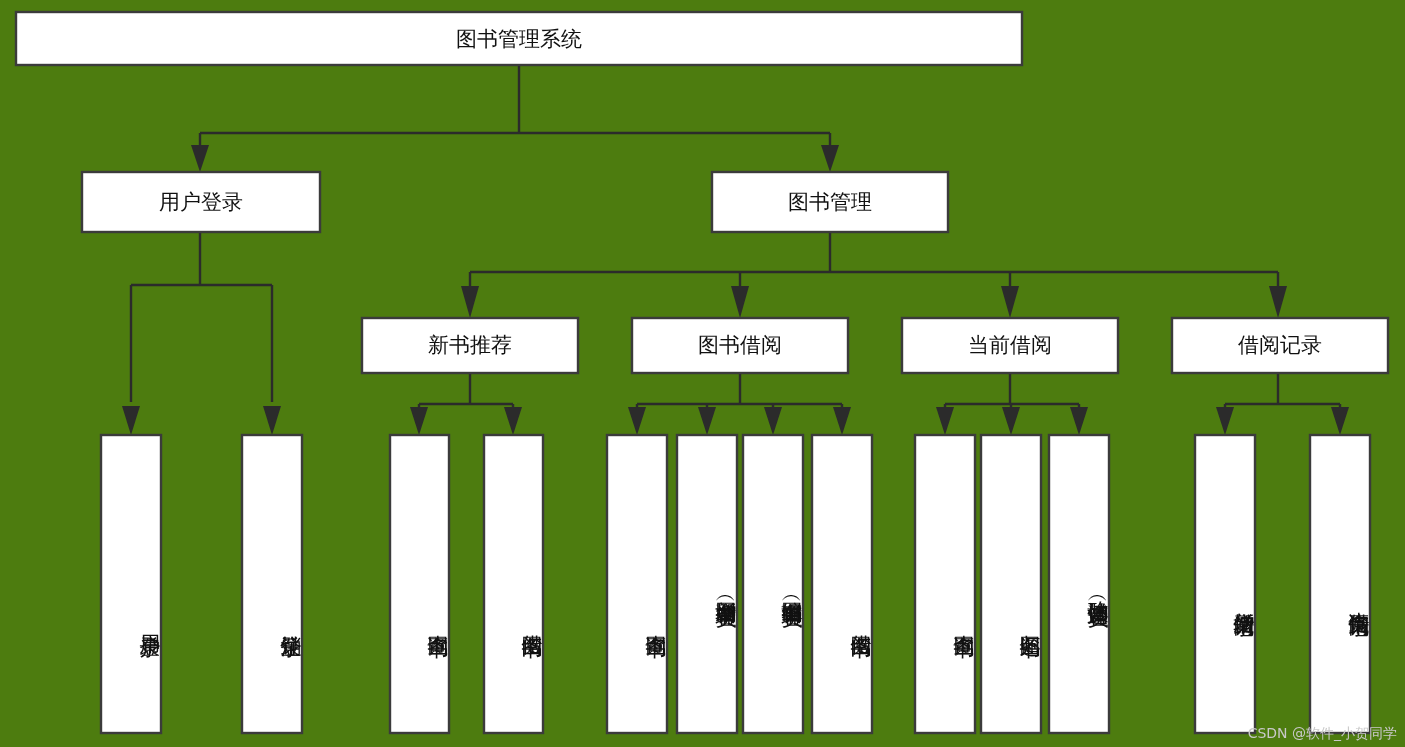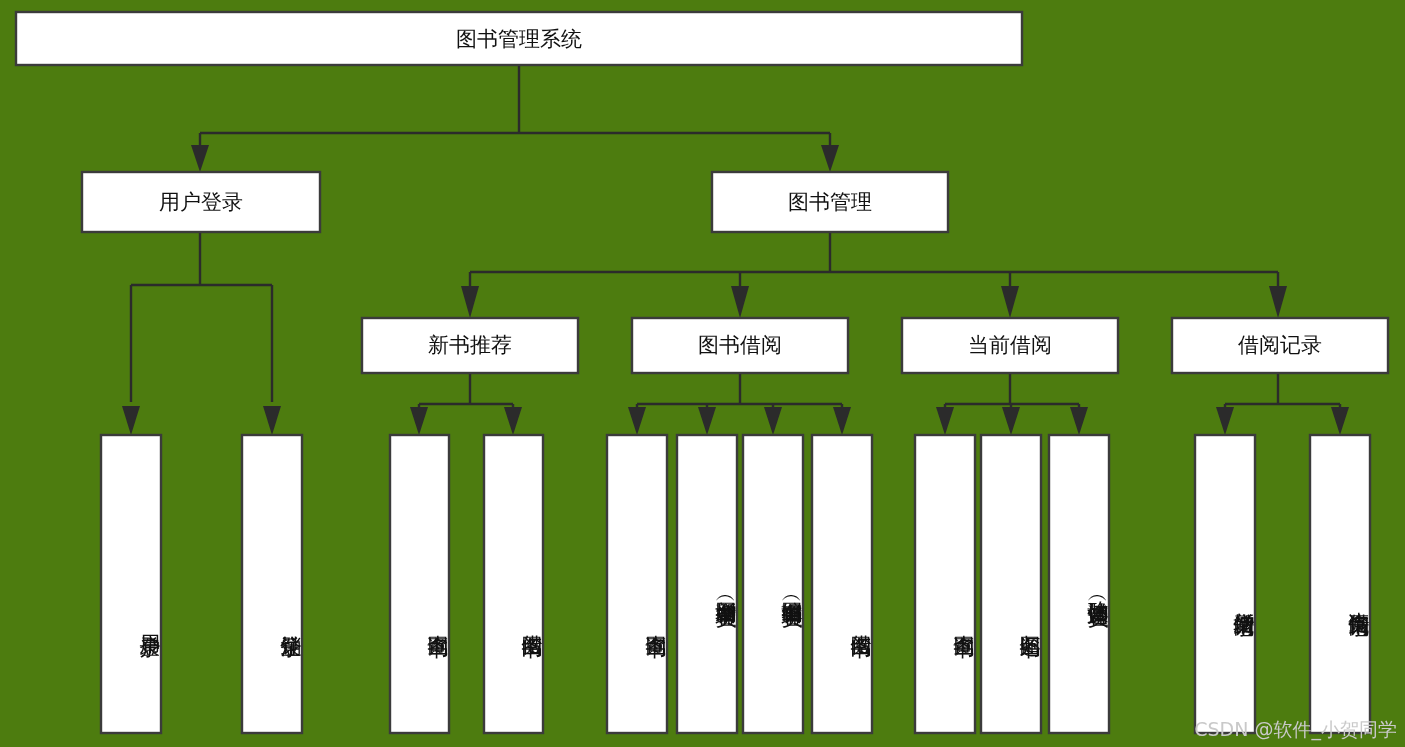--- a/index.html
+++ b/index.html
@@ -60,21 +60,21 @@
     white-space: nowrap;
     letter-spacing: 1px;
     text-align: center;
     pointer-events: none;
   }
   .watermark {
     position: absolute;
     right: 8px;
     bottom: 4px;
     font-family: "DejaVu Sans", "Liberation Sans", sans-serif;
-    font-size: 19px;
+    font-size: 14px;
     color: #c9c9c9;
     white-space: nowrap;
     user-select: none;
   }
 </style>
 </head>
 <body>
 
 <div id="diagram-root">
 

